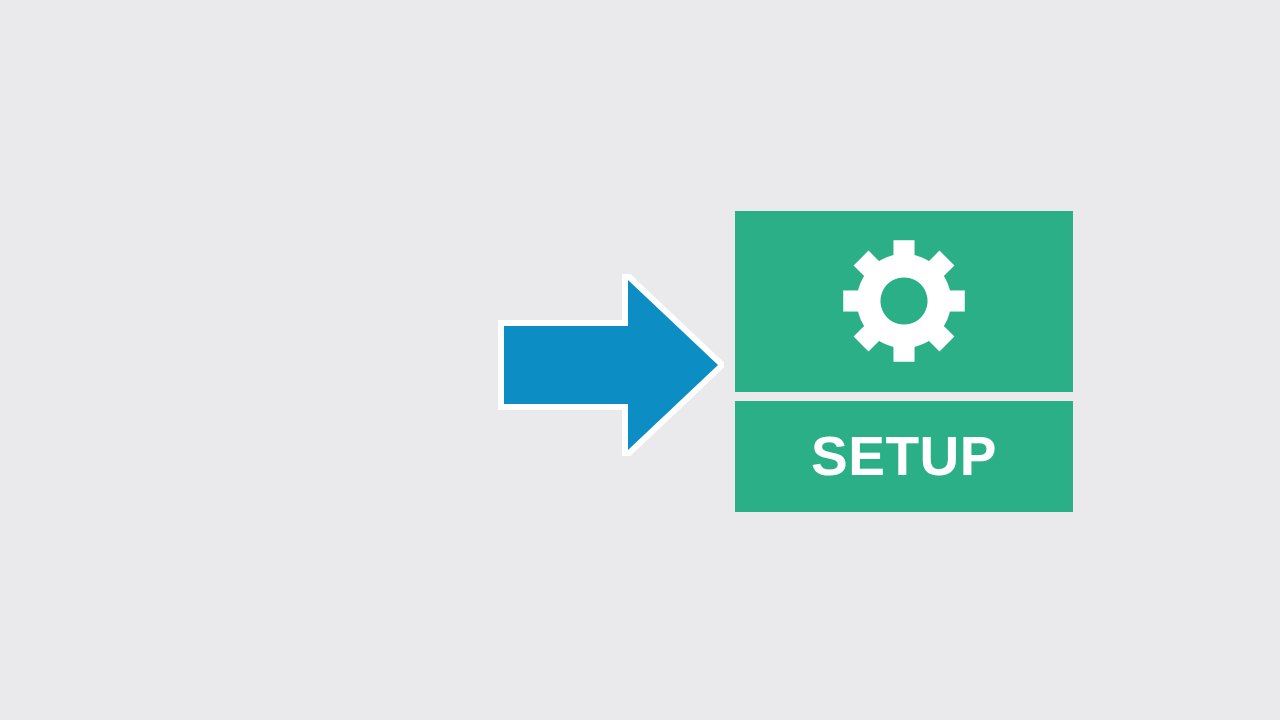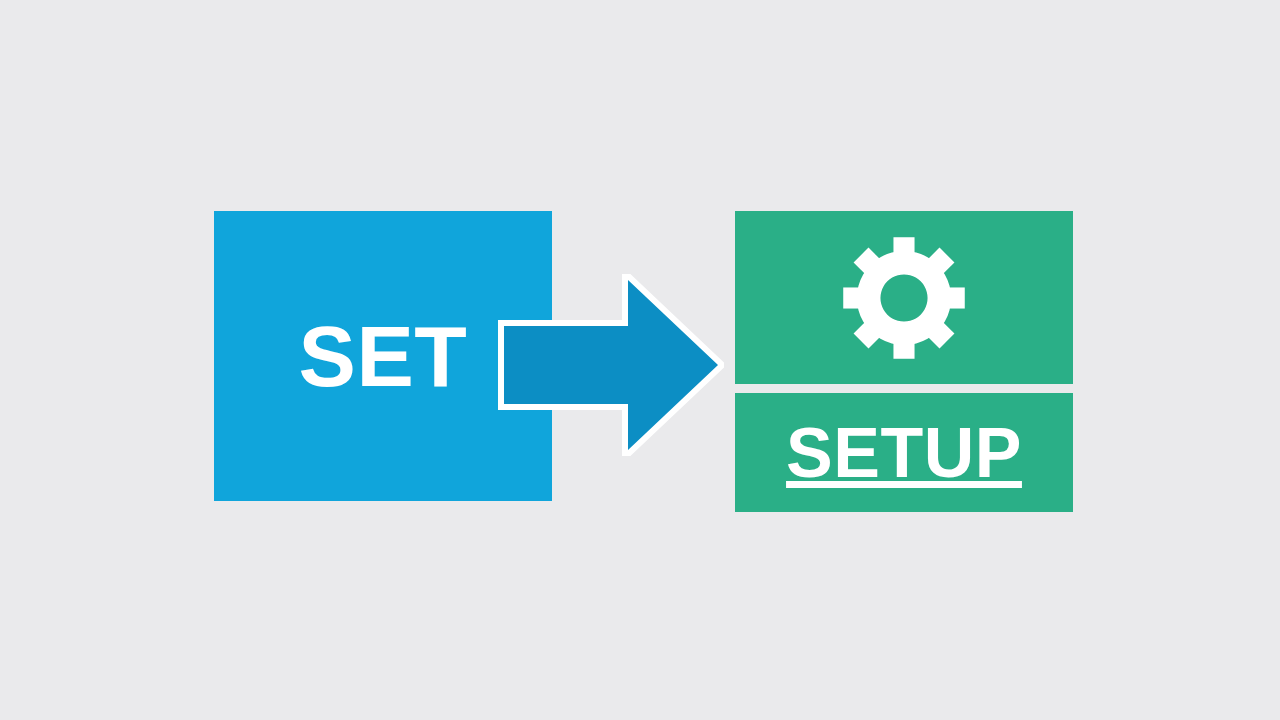--- a/index.html
+++ b/index.html
@@ -65,21 +65,21 @@
   #card-setup-split .word { font-size: 86px; }
 
   
   #card-setup-joined {
     left: 735px;
     top: 211px;
     width: 338px;
     height: 301px;
   }
   #card-setup-joined .panel { background: #2aaf87; }
-  #card-setup-joined .word { font-size: 70px; text-decoration: underline; }
+  #card-setup-joined .word { font-size: 55px; }
 
   
   #arrow-wrap {
     position: absolute;
     left: 498px;
     top: 274px;
     width: 226px;
     height: 182px;
   }
   #arrow-wrap svg { display: block; width: 100%; height: 100%; }
@@ -91,23 +91,20 @@
     height: 124px;
   }
 </style>
 </head>
 <body>
 
 <div id="stage">
 
   <div class="card" id="card-setup-split">
 
-    <div class="panel">
-      <span class="word">SET</span>
-    </div>
 
     <div class="divider"></div>
 
   </div>
 
   <div id="arrow-wrap">
     <svg viewBox="0 0 226 182" xmlns="http://www.w3.org/2000/svg" aria-hidden="true">
 
       <path d="M6 52 L130 52 L130 6 L220 91 L130 176 L130 130 L6 130 Z" fill="none" stroke="#ffffff" stroke-width="12" stroke-linejoin="miter"></path>
 

